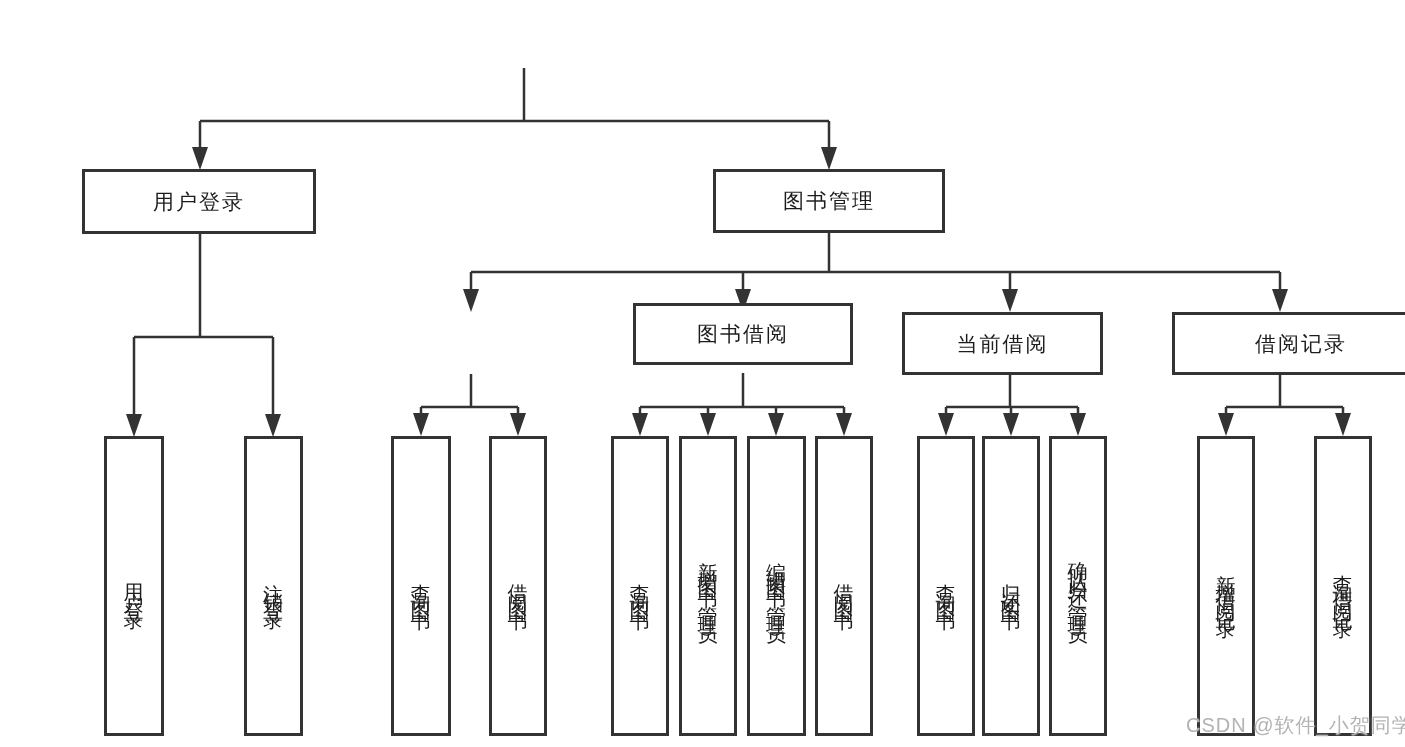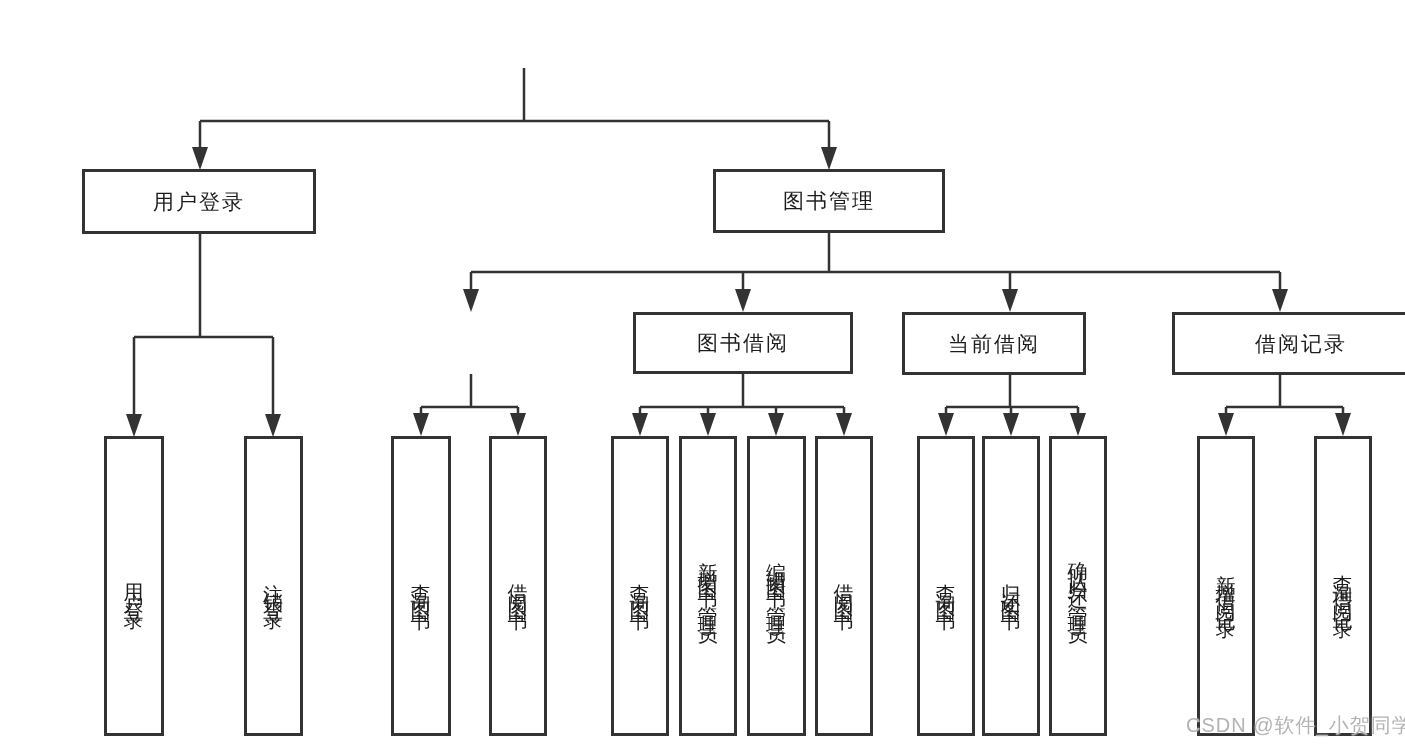--- a/index.html
+++ b/index.html
@@ -71,24 +71,24 @@
   </svg>
 
 
   <div class="box hbox" style="left:82px;top:169px;width:234px;height:65px">
     <span>用户登录</span>
   </div>
   <div class="box hbox" style="left:713px;top:169px;width:232px;height:64px">
     <span>图书管理</span>
   </div>
 
-  <div class="box hbox" style="left:633px;top:312px;width:220px;height:62px">
+  <div class="box hbox" style="left:633px;top:303px;width:220px;height:62px">
     <span>图书借阅</span>
   </div>
-  <div class="box hbox" style="left:902px;top:312px;width:184px;height:63px">
+  <div class="box hbox" style="left:902px;top:312px;width:201px;height:63px">
     <span>当前借阅</span>
   </div>
   <div class="box hbox" style="left:1172px;top:312px;width:258px;height:63px">
     <span>借阅记录</span>
   </div>
 
   <div class="box vbox" style="left:104px;top:436px;width:60px;height:300px">
     <span>用户登录</span>
   </div>
   <div class="box vbox" style="left:244px;top:436px;width:59px;height:300px">

